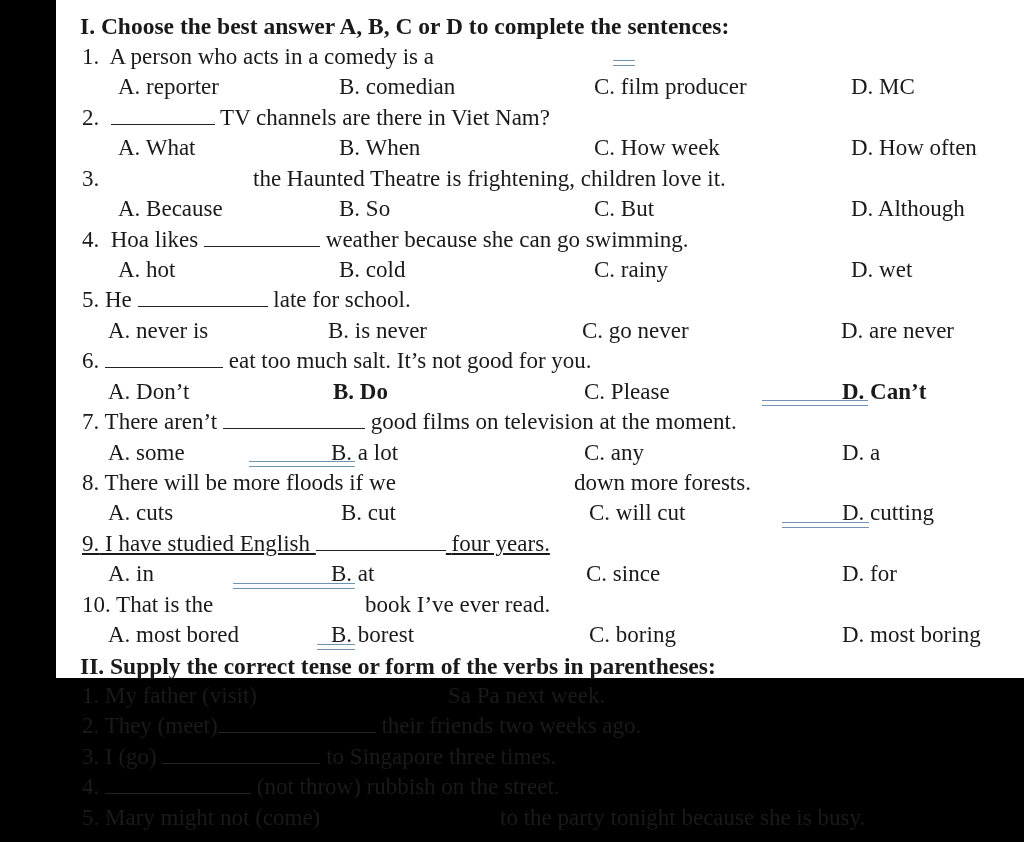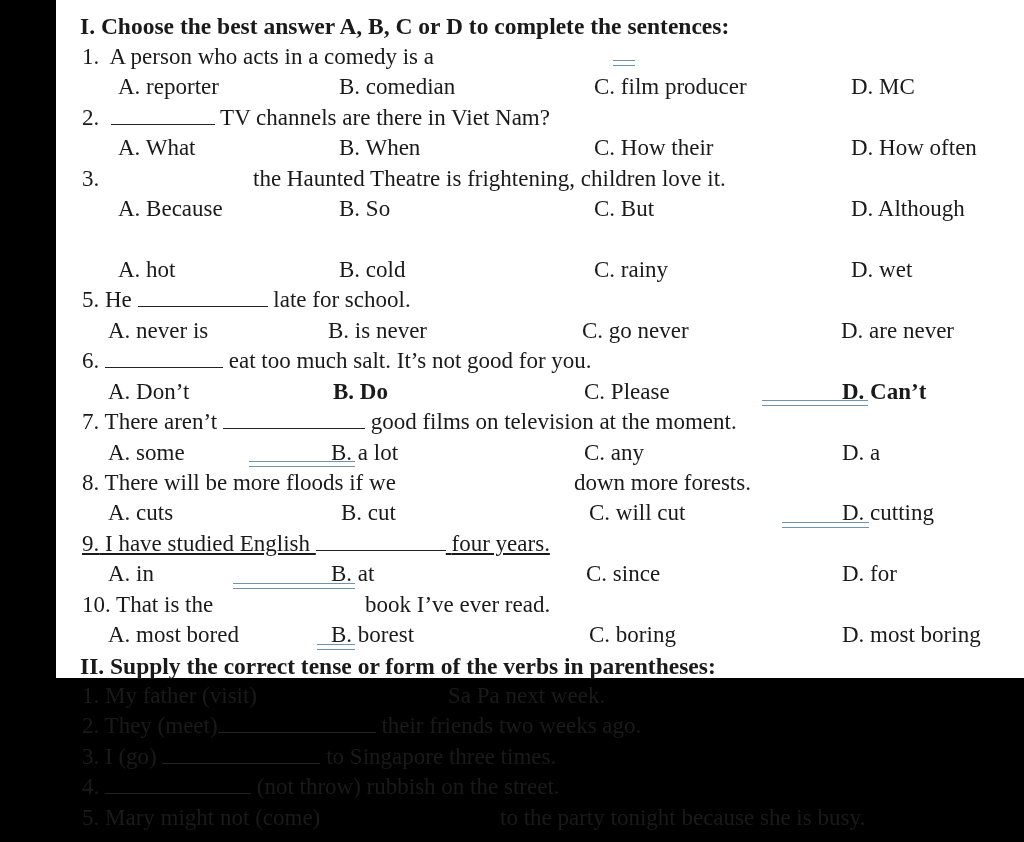--- a/index.html
+++ b/index.html
@@ -46,30 +46,36 @@
   <div class="line" style="left:538px; top:73px;">C.  film producer</div>
   <div class="line" style="left:795px; top:73px;">D.  MC</div>
 
   <div class="line" style="left:26px; top:104px;">
     <span>2.</span>&nbsp;
     <span class="blank" style="width:104px;"></span>
     <span>TV channels are there in Viet Nam?</span>
   </div>
   <div class="line" style="left:62px; top:134px;">A.  What</div>
   <div class="line" style="left:283px; top:134px;">B. When</div>
-  <div class="line" style="left:538px; top:134px;">C.  How their</div>
+  <div class="line" style="left:538px; top:134px;">C.  How week</div>
   <div class="line" style="left:795px; top:134px;">D. How often</div>
 
   <div class="line" style="left:26px; top:165px;">3.</div>
   <div class="line" style="left:197px; top:165px;">the Haunted Theatre is frightening, children love it.</div>
   <div class="line" style="left:62px; top:195px;">A.  Because</div>
   <div class="line" style="left:283px; top:195px;">B.  So</div>
   <div class="line" style="left:538px; top:195px;">C.  But</div>
   <div class="line" style="left:795px; top:195px;">D.  Although</div>
 
+  <div class="line" style="left:26px; top:226px;">
+    <span>4.</span>&nbsp;
+    <span>Hoa likes</span>
+    <span class="blank" style="width:116px;"></span>
+    <span>weather because she can go swimming.</span>
+  </div>
   <div class="line" style="left:62px; top:256px;">A.  hot</div>
   <div class="line" style="left:283px; top:256px;">B.  cold</div>
   <div class="line" style="left:538px; top:256px;">C.  rainy</div>
   <div class="line" style="left:795px; top:256px;">D.  wet</div>
 
   <div class="line" style="left:26px; top:286px;">
     <span>5.</span>
     <span>He</span>
     <span class="blank" style="width:130px;"></span>
     <span>late for school.</span>

